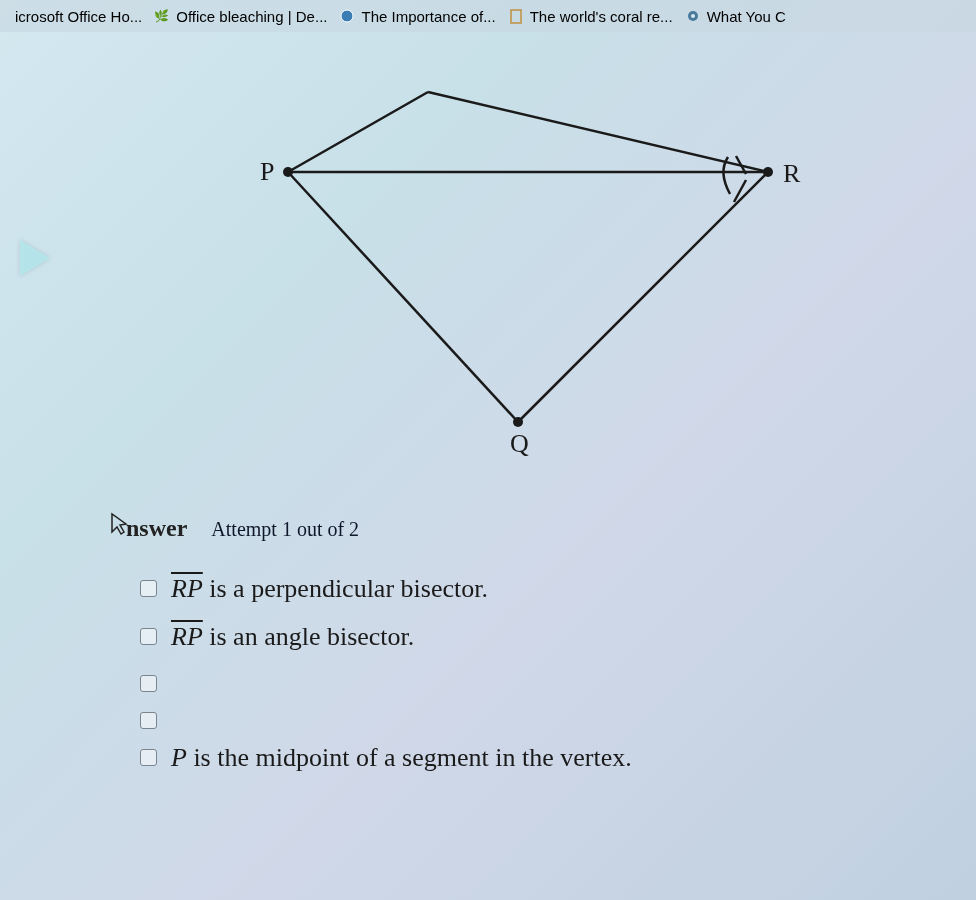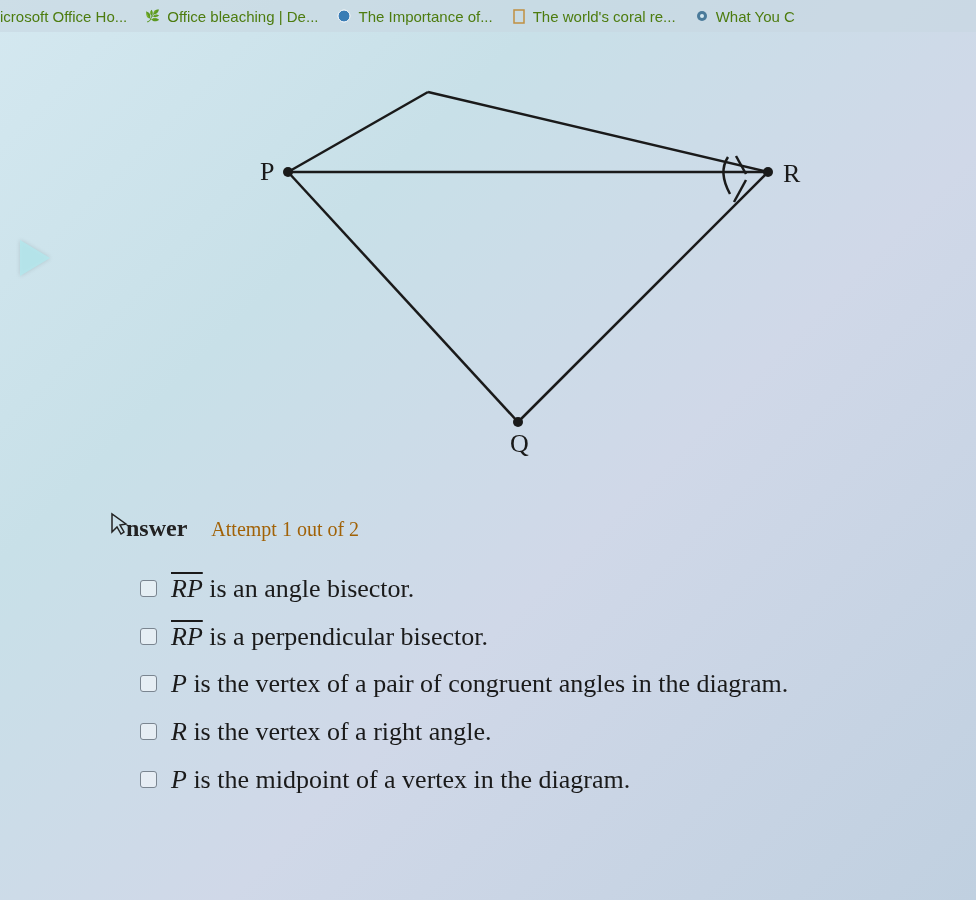--- a/index.html
+++ b/index.html
@@ -9,26 +9,26 @@
       width: 976px;
       height: 900px;
       overflow: hidden;
       position: relative;
     }
     
     
     .tabs-bar {
       display: flex;
       align-items: center;
-      gap: 18px;
-      padding: 4px 0;
+      gap: 12px;
+      padding: 4px 15px;
       background: rgba(200, 215, 225, 0.6);
       font-family: -apple-system, 'Segoe UI', sans-serif;
       font-size: 15px;
-      color: #4d7c0f;
+      color: #000000;
       height: 32px;
       overflow: hidden;
       white-space: nowrap;
     }
     .tab-item {
       display: flex;
       align-items: center;
       gap: 6px;
       cursor: pointer;
     }
@@ -85,21 +85,21 @@
     }
     .answer-title {
       font-family: Georgia, serif;
       font-size: 24px;
       font-weight: bold;
       color: #222;
     }
     .attempt-text {
       font-family: Georgia, serif;
       font-size: 20px;
-      color: #a16207;
+      color: #0f172a;
     }
     
     
     .options {
       margin-left: 40px;
       display: flex;
       flex-direction: column;
       gap: 10px;
     }
     .option-row {
@@ -201,33 +201,31 @@
           <path d="M 2 2 L 2 20 L 7 15 L 11 22 L 14 20 L 10 13 L 16 12 Z" fill="none" stroke="#222" stroke-width="1.5"></path>
         </svg>
       </span><span class="answer-title">nswer</span>
     </span>
     <span class="attempt-text">Attempt 1 out of 2</span>
   </div>
 
   <div class="options">
     <div class="option-row">
       <div class="checkbox"></div>
+      <div><span class="overline">RP</span><span> is a perpendicular bisector.</span></div>
+    </div>
+    <div class="option-row">
+      <div class="checkbox"></div>
       <div><span class="overline">RP</span><span> is an angle bisector.</span></div>
     </div>
     <div class="option-row">
       <div class="checkbox"></div>
-      <div><span class="overline">RP</span><span> is a perpendicular bisector.</span></div>
-    </div>
-    <div class="option-row">
-      <div class="checkbox"></div>
-      <div><span class="math-it">P</span><span> is the vertex of a pair of congruent angles in the diagram.</span></div>
-    </div>
-    <div class="option-row">
-      <div class="checkbox"></div>
-      <div><span class="math-it">R</span><span> is the vertex of a right angle.</span></div>
-    </div>
-    <div class="option-row">
-      <div class="checkbox"></div>
-      <div><span class="math-it">P</span><span> is the midpoint of a vertex in the diagram.</span></div>
+    </div>
+    <div class="option-row">
+      <div class="checkbox"></div>
+    </div>
+    <div class="option-row">
+      <div class="checkbox"></div>
+      <div><span class="math-it">P</span><span> is the midpoint of a segment in the vertex.</span></div>
     </div>
   </div>
 
 </div>
 
 </body></html>

